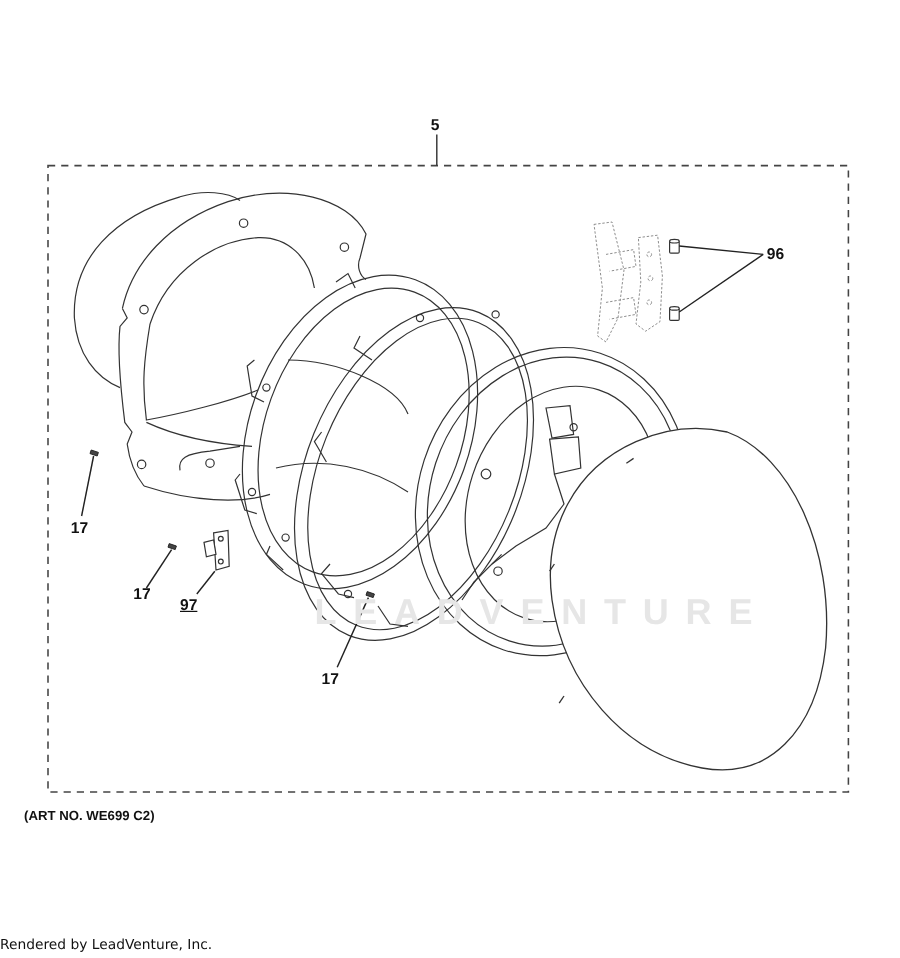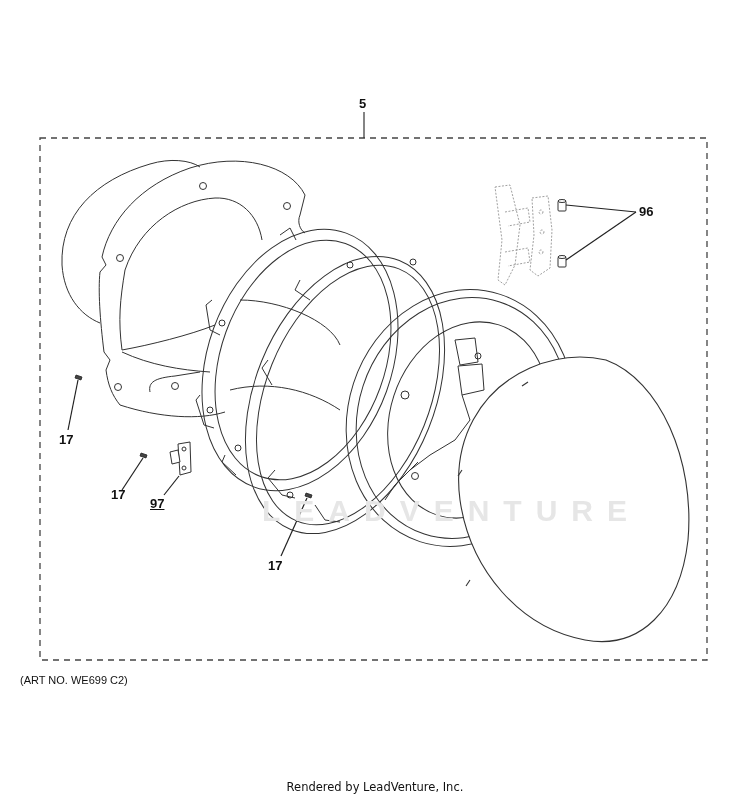--- a/index.html
+++ b/index.html
@@ -1,20 +1,20 @@
 <!DOCTYPE html>
 <html><head>
   <meta charset="utf-8">
   <style>
     html, body { margin: 0; padding: 0; background: #ffffff; }
     body { width: 750px; height: 798px; position: relative; overflow: hidden; font-family: "Liberation Sans", sans-serif; }
     .diagram-svg { position: absolute; left: 0; top: 0; width: 750px; height: 798px; }
     .callout { position: absolute; font-family: "Liberation Sans", sans-serif; font-weight: bold; font-size: 13px; color: #111; line-height: 1; }
-    .art-no { position: absolute; left: 20px; top: 674px; font-family: "Liberation Sans", sans-serif; font-weight: normal; font-size: 11px; color: #111; }
-    .footer { position: absolute; left: 0; width: 750px; top: 780px; text-align: center; font-family: "DejaVu Sans", sans-serif; font-size: 11.5px; color: #111; }
+    .art-no { position: absolute; left: 20px; top: 674px; font-family: "Liberation Sans", sans-serif; font-weight: bold; font-size: 11px; color: #111; }
+    .footer { position: absolute; left: 0; width: 750px; top: 780px; text-align: left; font-family: "DejaVu Sans", sans-serif; font-size: 11.5px; color: #111; }
     .watermark { position: absolute; left: 262px; top: 447px; font-family: "Liberation Sans", sans-serif; font-size: 30px; letter-spacing: 14px; color: #e6e6e6; font-weight: bold; pointer-events: none; margin-top: 47px; }
   </style>
 </head>
 <body>
 
 <svg class="diagram-svg" viewBox="0 0 750 798" xmlns="http://www.w3.org/2000/svg">
 
   <g fill="none" stroke="#444" stroke-width="1.3" stroke-dasharray="6,5">
     <rect x="40" y="138" width="667" height="522"></rect>
   </g>

